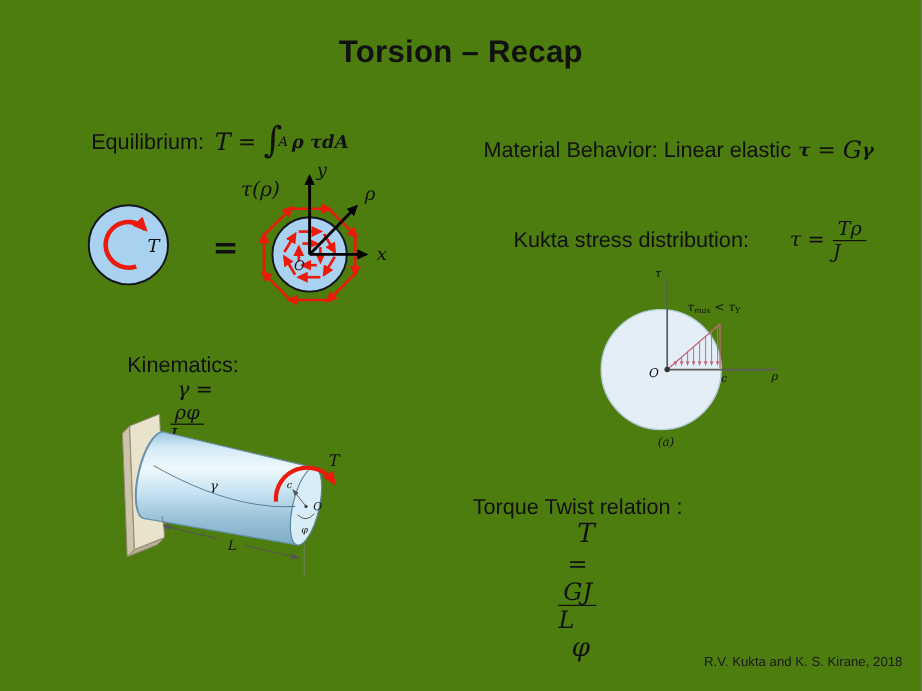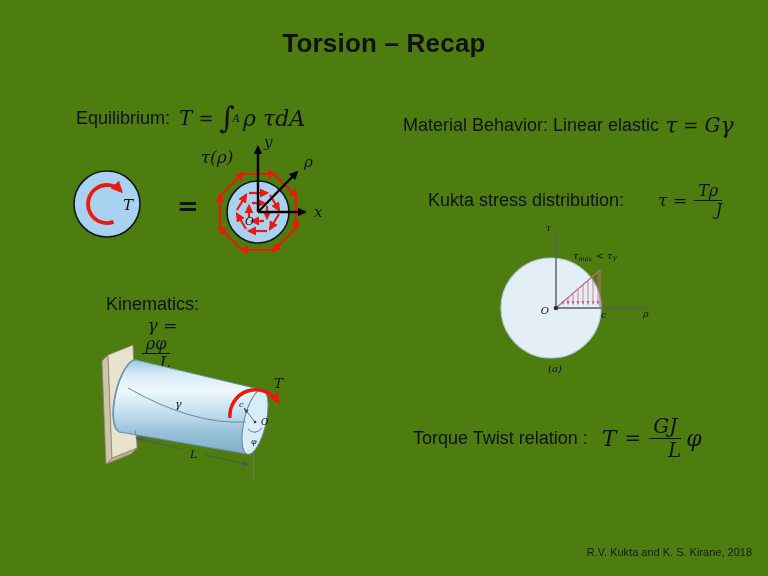--- a/index.html
+++ b/index.html
@@ -6,25 +6,25 @@
   .slide{position:relative;width:768px;height:576px;background:#4d7c0f;overflow:hidden;
          font-family:"Liberation Sans",sans-serif;color:#111;}
   .abs{position:absolute;}
   .row{position:absolute;display:flex;align-items:center;white-space:nowrap;}
   .title{position:absolute;top:28px;left:0;width:100%;text-align:center;
          font-size:26px;font-weight:bold;letter-spacing:0.2px;}
   .subtitle{position:absolute;top:67px;left:0;width:100%;text-align:center;font-size:16.5px;}
   .subtitle span{text-decoration:underline;text-underline-offset:3px;}
   .lbl{font-size:18px;}
   .math{font-family:"DejaVu Serif",serif;font-style:italic;}
-  .m18{font-size:18px;} .m19{font-size:22px;} .m20{font-size:20px;} .m22{font-size:22px;}
+  .m18{font-size:18px;} .m19{font-size:15px;font-weight:bold;} .m20{font-size:20px;} .m22{font-size:22px;}
   .int{font-family:"DejaVu Serif",serif;font-size:30px;font-style:italic;line-height:1;}
   .intsub{font-family:"DejaVu Serif",serif;font-style:italic;font-size:11px;
           vertical-align:-10px;margin-left:-3px;margin-right:3px;}
-  .frac{display:inline-flex;flex-direction:column;align-items:flex-end;line-height:1.12;}
+  .frac{display:inline-flex;flex-direction:column;align-items:flex-start;line-height:1.12;}
   .frac .num{border-bottom:1.4px solid #111;padding:0 4px;}
   .f16{font-size:16px;} .f17{font-size:17px;}
   .footer{position:absolute;top:546px;right:16px;font-size:11px;color:#1a1a1a;}
   svg text{font-family:"DejaVu Serif",serif;font-style:italic;fill:#111;}
 </style>
 </head>
 <body>
 
 <div class="slide">
 
@@ -58,21 +58,21 @@
 
   <div class="row" style="left:106px;top:294px;height:46px;flex-direction:column;">
     <span class="lbl">Kinematics:</span>
     <span class="math f17" style="margin-left:20px;">γ =</span>
     <span class="frac f16 math" style="margin-left:7px;">
       <span class="num">ρφ</span>
       <span class="den">L</span>
     </span>
   </div>
 
-  <div class="row" style="left:413px;top:412px;height:52px;">
+  <div class="row" style="left:394px;top:412px;height:52px;flex-direction:column;">
     <span class="lbl">Torque Twist relation :</span>
     <span class="math m22" style="margin-left:14px;">T</span>
     <span class="math m20" style="margin:0 8px;">=</span>
     <span class="frac m20 math">
       <span class="num">GJ</span>
       <span class="den">L</span>
     </span>
     <span class="math m22" style="margin-left:5px;">φ</span>
   </div>
 

